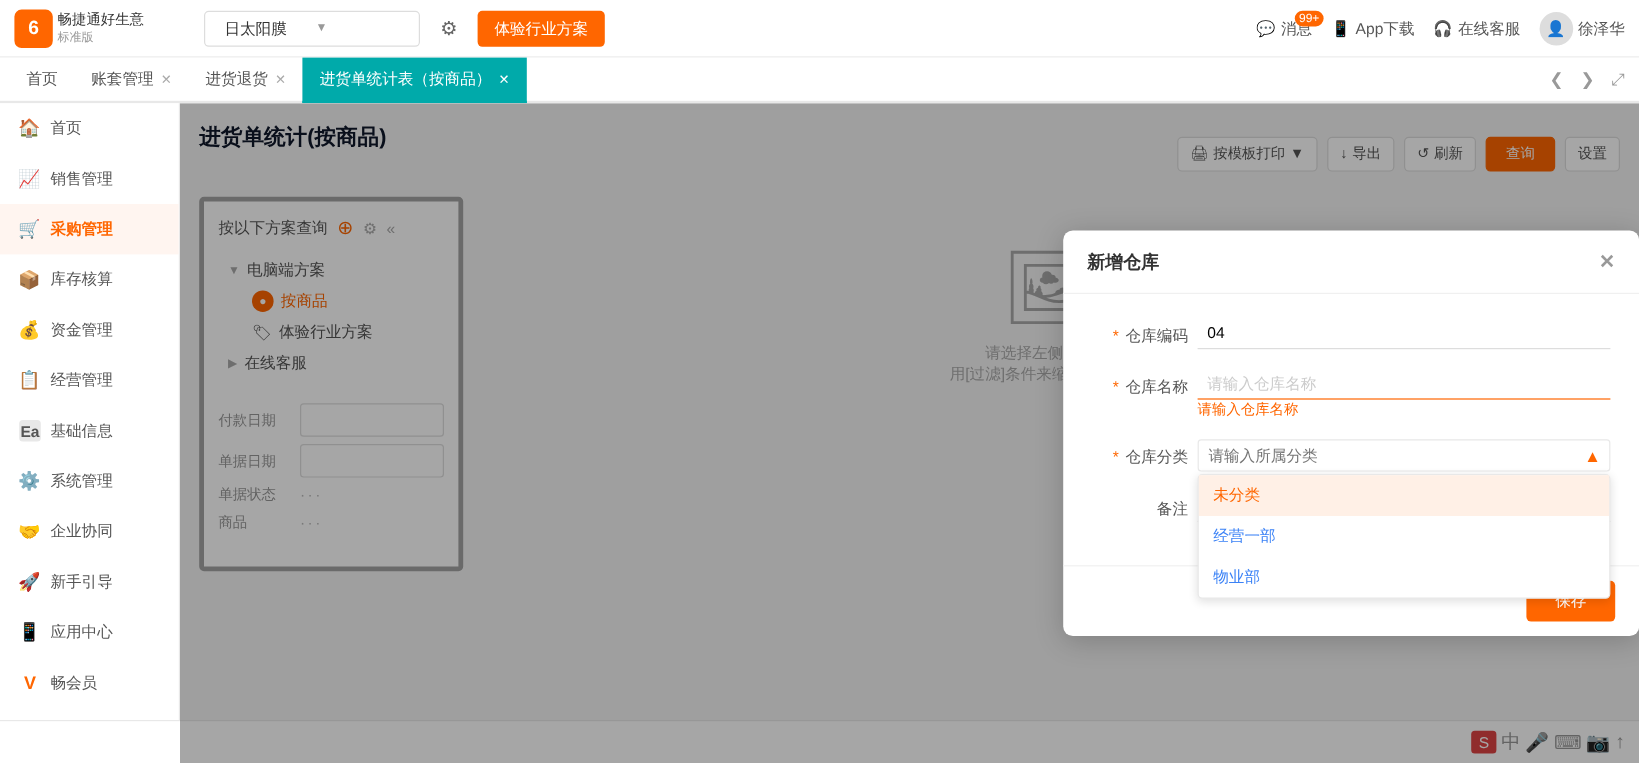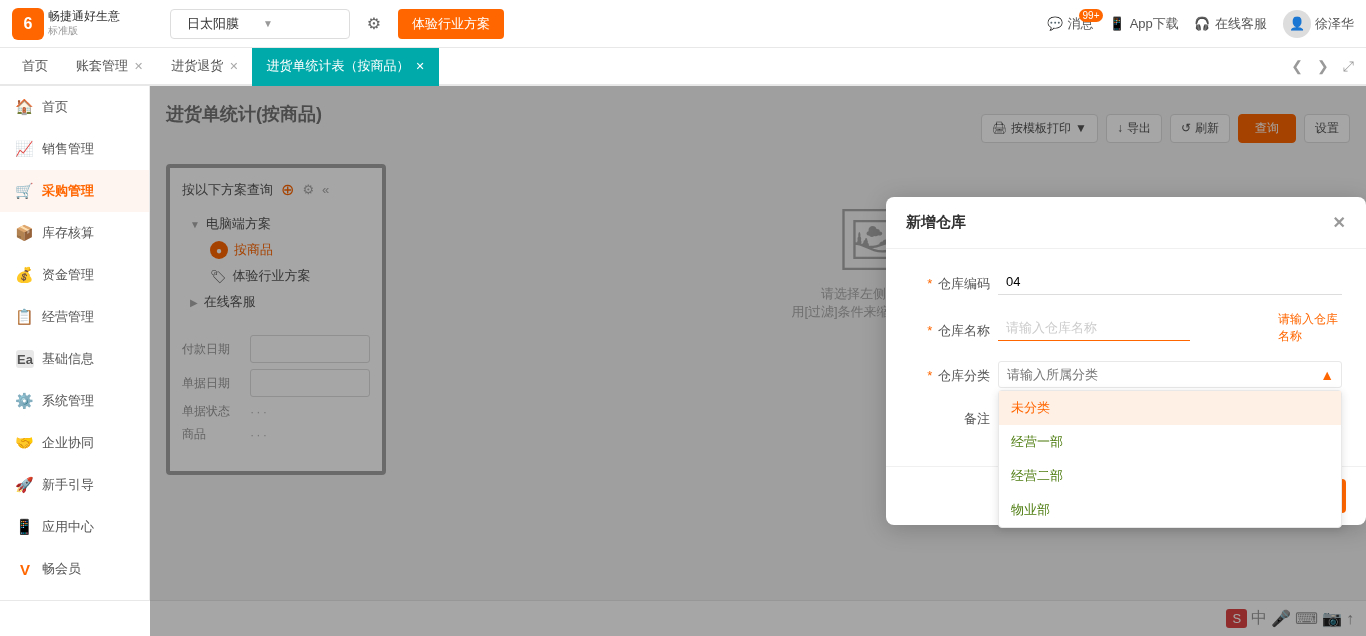--- a/index.html
+++ b/index.html
@@ -88,21 +88,21 @@
       width: 18px; height: 18px; display: flex; align-items: center;
       justify-content: center; font-size: 15px;
     }
     .sidebar-bottom {
       margin-top: auto; display: flex; align-items: center; padding: 10px 16px;
       border-top: 1px solid #f0f0f0; gap: 8px;
     }
 
     
     .content-area { flex: 1; padding: 16px; background: #f5f5f5; position: relative; overflow: hidden; }
-    .page-title { font-size: 18px; font-weight: bold; color: #737373; margin-bottom: 28px; }
+    .page-title { font-size: 18px; font-weight: bold; color: #0f172a; margin-bottom: 28px; }
     .toolbar-btn {
       display: flex; align-items: center; gap: 4px; padding: 5px 10px;
       border: 1px solid #ddd; background: #fff; border-radius: 4px;
       cursor: pointer; font-size: 12px; color: #555;
     }
     .toolbar-btn.orange { background: #f60; color: #fff; border-color: #f60; padding: 5px 16px; }
 
     
     .filter-panel {
       background: #fff; border: 4px solid #a3a3a3; border-radius: 4px;
@@ -166,21 +166,21 @@
     .select-arrow {
       position: absolute; right: 8px; top: 50%; transform: translateY(-50%);
       color: #f60; font-size: 14px; pointer-events: none;
     }
     .dropdown-list {
       position: absolute; top: 100%; left: 0; right: 0; background: #fff;
       border: 1px solid #e8e8e8; border-radius: 4px; z-index: 200;
       box-shadow: 0 2px 8px rgba(0,0,0,0.12); margin-top: 2px;
     }
     .dropdown-item {
-      padding: 8px 12px; font-size: 13px; color: #4d7c0f; cursor: pointer;
+      padding: 8px 12px; font-size: 13px; color: #3b82f6; cursor: pointer;
     }
     .dropdown-item.selected { background: #fff0e6; color: #f60; }
     .modal-footer {
       display: flex; justify-content: flex-end; padding: 12px 20px;
       border-top: 1px solid #f0f0f0; gap: 8px;
     }
     .btn-save {
       background: #f60; color: #fff; border: none; border-radius: 4px;
       padding: 8px 24px; font-size: 13px; cursor: pointer;
     }
@@ -416,21 +416,21 @@
         <div class="modal-body">
 
           <div class="form-row">
             <label class="form-label">
               <span class="required">*</span>
               <span>仓库编码</span>
             </label>
             <input class="form-input" value="04" style="">
           </div>
 
-          <div class="form-row" style="flex-direction:row;align-items:stretch;">
+          <div class="form-row" style="flex-direction:column;align-items:stretch;">
             <div style="display:flex;align-items:center;">
               <label class="form-label">
                 <span class="required">*</span>
                 <span>仓库名称</span>
               </label>
               <input class="form-input error" placeholder="请输入仓库名称" style="">
             </div>
             <div style="margin-left:88px;">
               <span class="error-msg">请输入仓库名称</span>
             </div>
@@ -441,21 +441,20 @@
               <span class="required">*</span>
               <span>仓库分类</span>
             </label>
             <div class="form-select-wrap">
               <input class="form-select" style="border: 1px solid rgb(232, 232, 232); border-radius: 3px;" placeholder="请输入所属分类">
               <span class="select-arrow">▲</span>
               
               <div class="dropdown-list">
                 <div class="dropdown-item selected">未分类</div>
                 <div class="dropdown-item">经营一部</div>
-                <div class="dropdown-item">经营二部</div>
                 <div class="dropdown-item">物业部</div>
               </div>
             </div>
           </div>
 
           <div class="form-row">
             <label class="form-label">
               <span>备注</span>
             </label>
             <input class="form-input" style="">

